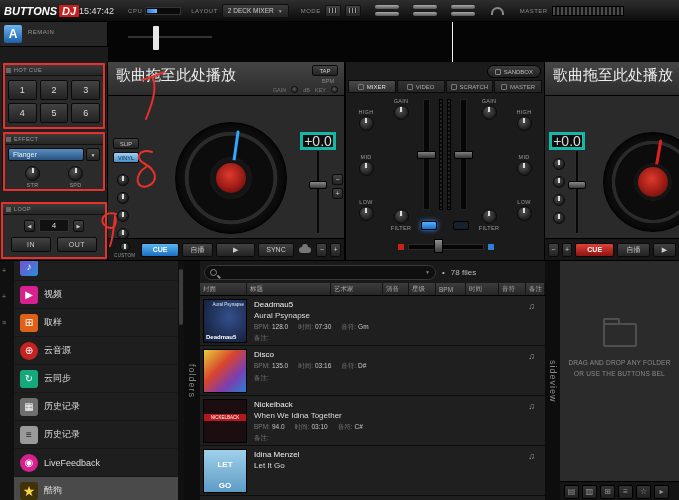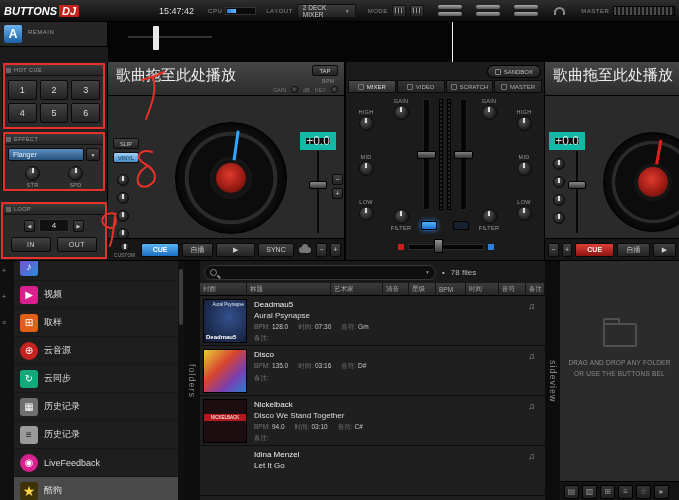--- a/index.html
+++ b/index.html
@@ -2,21 +2,21 @@
 <html><head>
 <meta charset="utf-8">
 <style>
 *{margin:0;padding:0;box-sizing:border-box;font-family:"Liberation Sans","DejaVu Sans",sans-serif}
 html,body{width:679px;height:500px;background:#000}
 #app{position:relative;width:679px;height:500px;background:#1d1d1d;overflow:hidden;color:#bbb}
 
 #header{position:absolute;left:0;top:0;width:679px;height:22px;background:linear-gradient(#2e2e2e,#0b0b0b);border-bottom:1px solid #000;display:flex;align-items:center;padding:0 4px}
 .logo{display:flex;align-items:center;font-weight:bold;font-style:italic;font-size:11px;color:#fff}
 .logo .dj{background:#c8201c;padding:0 3px;margin-left:2px;border-radius:1px}
-.time{font-size:9px;color:#ddd;margin-left:80px}
+.time{font-size:9px;color:#ddd;}
 .hlabel{font-size:6px;color:#8a8a8a;letter-spacing:.5px}
 .meter{width:36px;height:8px;background:#0a0a0a;border:1px solid #333;position:relative;margin-left:3px}
 .meter i{position:absolute;left:1px;top:1px;bottom:1px;width:30%;background:linear-gradient(90deg,#2f7fd6,#6fb6ff)}
 .dropdown{display:flex;align-items:center;gap:4px;background:linear-gradient(#3c3c3c,#222);border:1px solid #101010;height:14px;padding:0 5px;font-size:6.5px;color:#ccc;margin-left:4px;border-radius:2px}
 .dropdown .arr{font-size:5px;color:#999}
 .modebtn{width:16px;height:12px;background:linear-gradient(#454545,#242424);border:1px solid #101010;border-radius:2px;margin-left:4px;display:flex;align-items:center;justify-content:center}
 .modebtn i{width:8px;height:5px;background:repeating-linear-gradient(90deg,#999 0 1px,#222 1px 3px)}
 .vg{display:flex;flex-direction:column;gap:3px;margin-left:14px}
 .vg i{width:24px;height:4px;background:linear-gradient(#aaa,#555);border-radius:2px}
 .hp{width:13px;height:8px;border:2px solid #8a8a8a;border-bottom:none;border-radius:7px 7px 0 0;margin-left:16px}
@@ -61,21 +61,21 @@
 .ttitle{position:absolute;left:8px;top:4px;font-size:15px;color:#eee}
 .tap{position:absolute;right:6px;top:3px;width:26px;height:11px;font-size:6px}
 .bpmlbl{position:absolute;right:10px;top:16px;font-size:5.5px;color:#888}
 .gdk{position:absolute;right:6px;bottom:2px;display:flex;align-items:center;gap:5px;font-size:5.5px;color:#777}
 .mini{width:7px;height:7px;border-radius:50%;background:radial-gradient(circle at 40% 35%,#555,#1d1d1d);border:1px solid #0a0a0a}
 .sbtn{position:absolute;width:26px;height:11px;font-size:5.5px}
 .sbtn.on{background:linear-gradient(#9fd2f5,#4a8fc8);color:#07253f}
 .jog{position:absolute;border-radius:50%;border:1px solid #000;background:radial-gradient(circle,#161616 0 27%,#0c0c0c 27% 54%,#2c2c2c 55% 59%,#0e0e0e 60% 100%);box-shadow:inset 0 0 10px #000}
 .hub{position:absolute;left:50%;top:50%;width:36px;height:36px;transform:translate(-50%,-50%);border-radius:50%;background:radial-gradient(circle at 45% 40%,#dd3b2e,#9c1b14 55%,#430b08);border:3px solid #141414}
 .needle{position:absolute;left:calc(50% - 1.5px);bottom:50%;width:3px;height:44%;transform-origin:50% 100%;border-radius:2px}
-.pitchdisp{position:absolute;width:36px;height:18px;background:#0d0d0d;border:6px solid #14b8a6;color:#ddd;font-size:12px;display:flex;align-items:center;justify-content:center}
+.pitchdisp{position:absolute;width:36px;height:18px;background:#0d0d0d;border:3px solid #14b8a6;color:#ddd;font-size:14px;display:flex;align-items:center;justify-content:center}
 .vslider{position:absolute;width:4px;background:#070707;border:1px solid #2d2d2d}
 .vhandle{position:absolute;left:50%;transform:translateX(-50%);width:18px;height:8px;background:linear-gradient(#8a8a8a,#3a3a3a);border:1px solid #000;border-radius:2px}
 .transport{position:absolute;left:0;right:0;bottom:0;height:22px;background:#171717;border-top:1px solid #000;display:flex;align-items:center;gap:3px;padding:0 3px}
 .tb{height:14px;font-size:7px}
 .tb.blue{background:linear-gradient(#58b6f2,#1d6fc0);color:#fff;font-weight:bold}
 .tb.red{background:linear-gradient(#e04038,#8c1410);color:#fff;font-weight:bold}
 .customstack{display:flex;flex-direction:column;align-items:center;gap:1px;width:28px}
 .customstack .klabel{font-size:4.5px}
 .cloud{width:13px;height:6px;background:#777;border-radius:4px;position:relative;margin:0 2px}
 .cloud::before{content:"";position:absolute;left:3px;top:-3px;width:6px;height:6px;border-radius:50%;background:#777}
@@ -524,30 +524,34 @@
             <span><span>音符:</span><b>D#</b></span>
           </span>
           <span class="tnote" style="top:28px">备注:</span>
           <span class="nicon">♫</span>
         </div>
         <div class="trow">
           <span class="cover cv2">
             <span class="ct">NICKELBACK</span>
           </span>
           <span class="tl1">Nickelback</span>
-          <span class="tl2">Disco We Stand Together</span>
+          <span class="tl2">When We Idina Together</span>
           <span class="tdet">
             <span><span>BPM:</span><b>94.0</b></span>
             <span><span>时间:</span><b>03:10</b></span>
             <span><span>音符:</span><b>C#</b></span>
           </span>
           <span class="tnote">备注:</span>
           <span class="nicon">♫</span>
         </div>
         <div class="trow">
+          <span class="cover cv3">
+            <span class="ct">LET</span>
+            <span class="cb">GO</span>
+          </span>
           <span class="tl1">Idina Menzel</span>
           <span class="tl2">Let It Go</span>
           <span class="nicon">♫</span>
         </div>
       </div>
     </div>
 
     <div class="vtab" style="left:545px">
         <span>sideview</span>
       </div>

